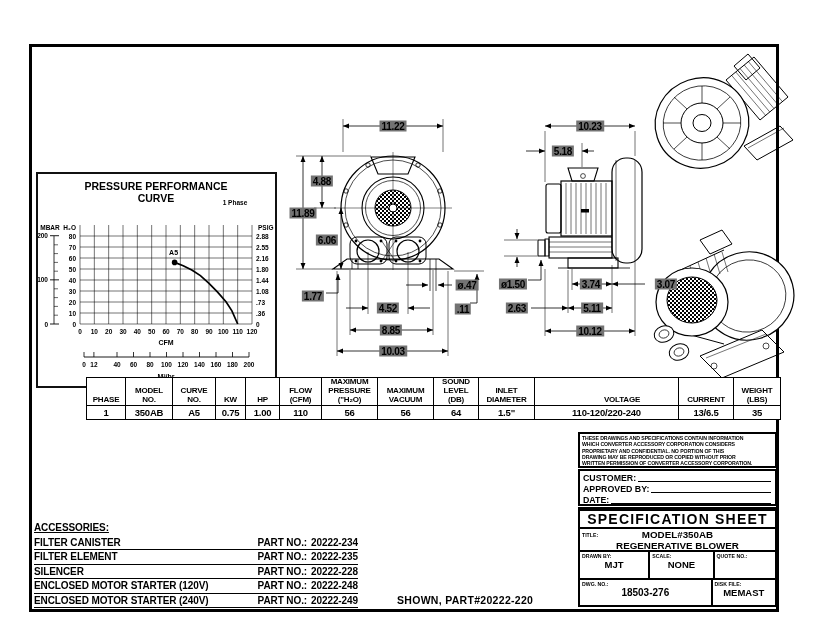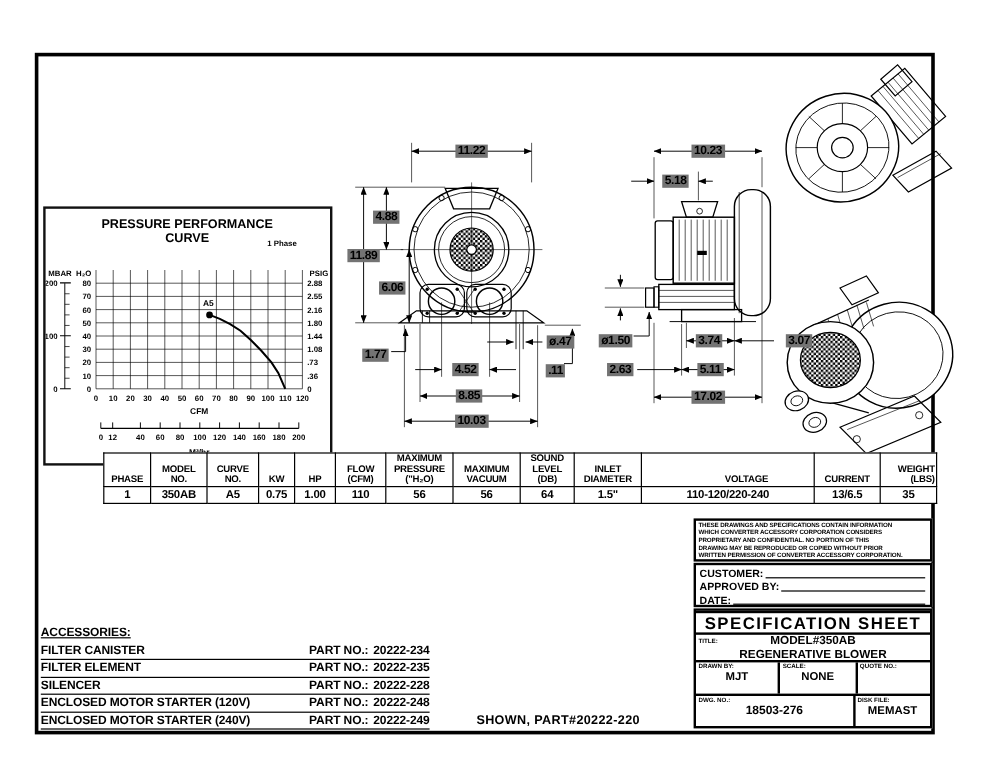--- a/index.html
+++ b/index.html
@@ -366,21 +366,21 @@
   <span class="dim" style="left:391px;top:330px">8.85</span>
   <span class="dim" style="left:393px;top:351px">10.03</span>
 
   <span class="dim" style="left:590px;top:126px">10.23</span>
   <span class="dim" style="left:563px;top:151px">5.18</span>
   <span class="dim" style="left:513px;top:284px">ø1.50</span>
   <span class="dim" style="left:517px;top:308px">2.63</span>
   <span class="dim" style="left:591px;top:284px">3.74</span>
   <span class="dim" style="left:592px;top:308px">5.11</span>
   <span class="dim" style="left:666px;top:284px">3.07</span>
-  <span class="dim" style="left:590px;top:331px">17.02</span>
+  <span class="dim" style="left:590px;top:331px">10.12</span>
 
   <div class="spec-wrap">
     <table id="spec-table">
         <tbody>
           <tr>
             <th style="width: 36px;">
               <div>PHASE</div>
             </th>
             <th style="width: 44px;">
               <div>MODEL</div>
@@ -417,21 +417,21 @@
             <th style="width: 53px;">
               <div>INLET</div>
               <div>DIAMETER</div>
             </th>
             <th style="width: 110px; padding-left: 32px;">
               <div>VOLTAGE</div>
             </th>
             <th style="width: 52px;">
               <div>CURRENT</div>
             </th>
-            <th style="width: 44px; text-align: right;">
+            <th style="width: 44px;">
               <div>WEIGHT</div>
               <div>(LBS)</div>
             </th>
           </tr>
           <tr>
             <td>1</td>
             <td>350AB</td>
             <td>A5</td>
             <td>0.75</td>
             <td>1.00</td>

